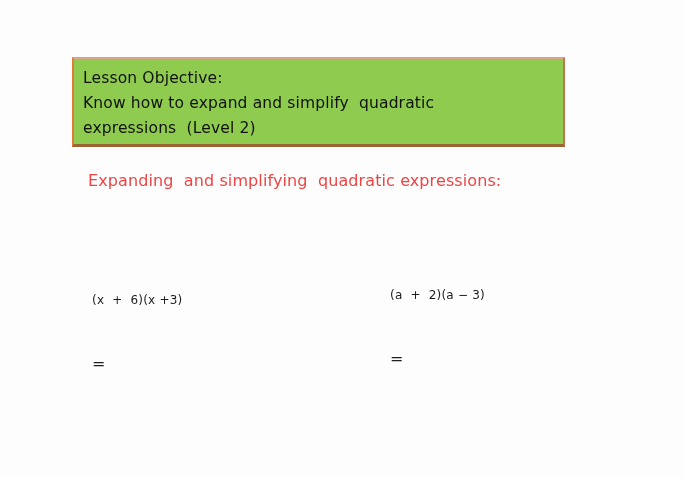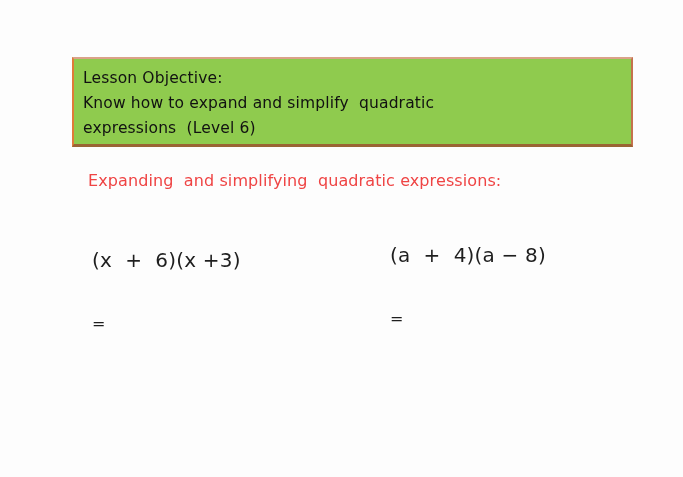--- a/index.html
+++ b/index.html
@@ -20,21 +20,21 @@
     height: 477px;
     background: #fdfdfd;
     box-sizing: border-box;
   }
 
   
   .objective-box {
     position: absolute;
     left: 72px;
     top: 57px;
-    width: 561px;
+    width: 493px;
     height: 90px;
     box-sizing: border-box;
     background: #8fcb4e;
     border-top: 2px solid #dba289;
     border-left: 2px solid #e07b39;
     border-right: 2px solid #c4724d;
     border-bottom: 3px solid #9a6434;
     padding: 7px 0 0 9px;
   }
   .objective-line {
@@ -63,48 +63,49 @@
   .expr-col {
     position: absolute;
     font-family: "DejaVu Sans", sans-serif;
     color: #1e1e1e;
     white-space: pre;
   }
   .expr-col.left  { left: 92px;  top: 210px; }
   .expr-col.right { left: 390px; top: 205px; }
 
   .expr-question {
-    font-size: 20px;
+    font-size: 12px;
     line-height: 24px;
     letter-spacing: 0.2px;
+    margin-top: 40px;
   }
   .expr-answer {
     font-size: 16px;
     line-height: 24px;
     margin-top: 2px;
     min-height: 22px;
     letter-spacing: 0.2px;
   }
 </style>
 </head>
 <body>
 
 <div class="slide">
 
   <div class="objective-box">
     <div class="objective-line">Lesson Objective:</div>
     <div class="objective-line">Know how to expand and simplify  quadratic</div>
-    <div class="objective-line">expressions  (Level 6)</div>
+    <div class="objective-line">expressions  (Level 2)</div>
   </div>
 
   <div class="section-heading">Expanding  and simplifying  quadratic expressions:</div>
 
   <div class="expr-col left">
     <div class="expr-question">(x  +  6)(x +3)</div>
     <div class="expr-answer">=</div>
   </div>
 
   <div class="expr-col right">
-    <div class="expr-question">(a  +  4)(a − 8)</div>
+    <div class="expr-question">(a  +  2)(a − 3)</div>
     <div class="expr-answer">=</div>
   </div>
 
 </div>
 
 </body></html>

